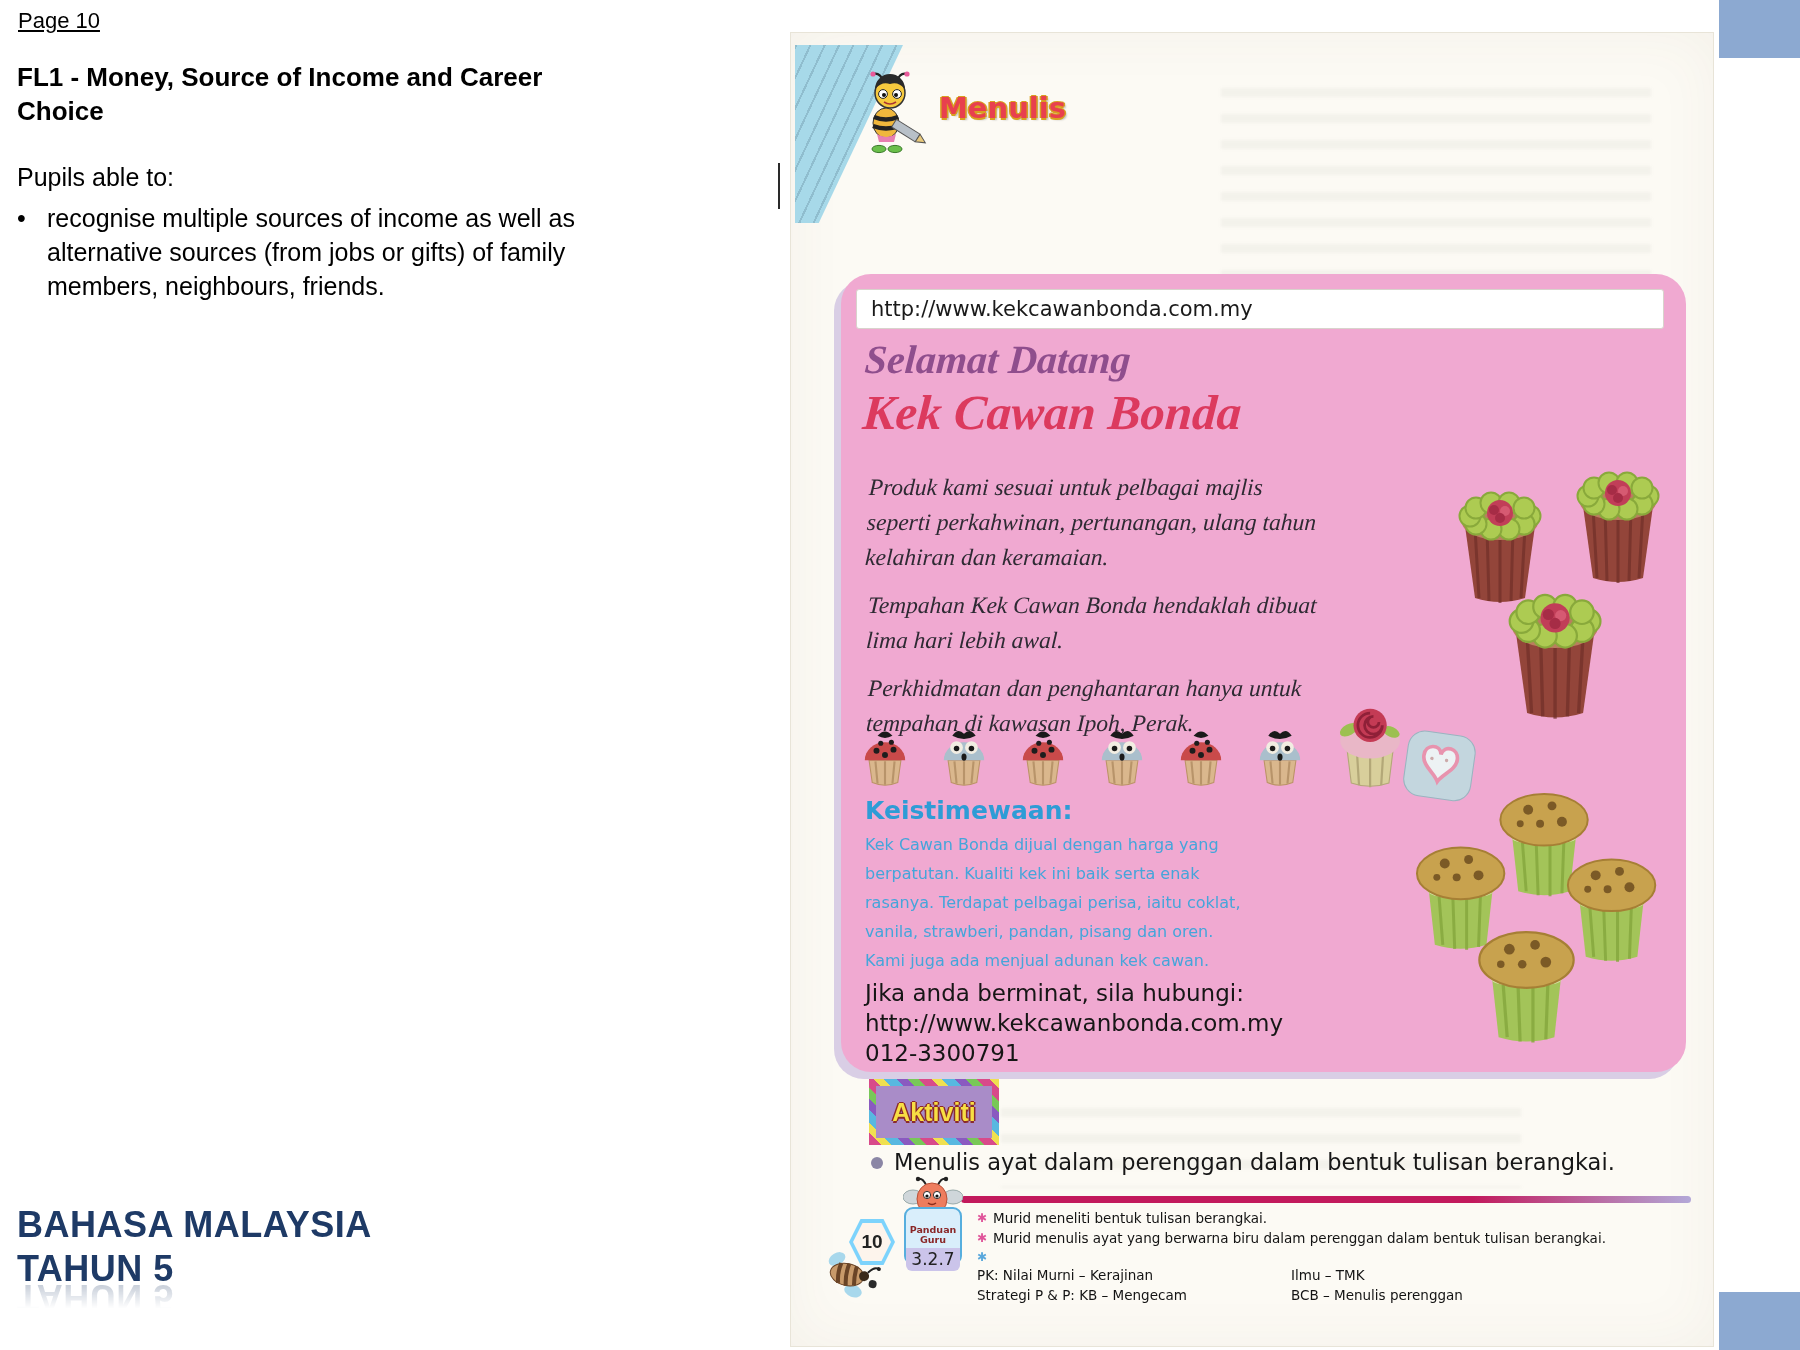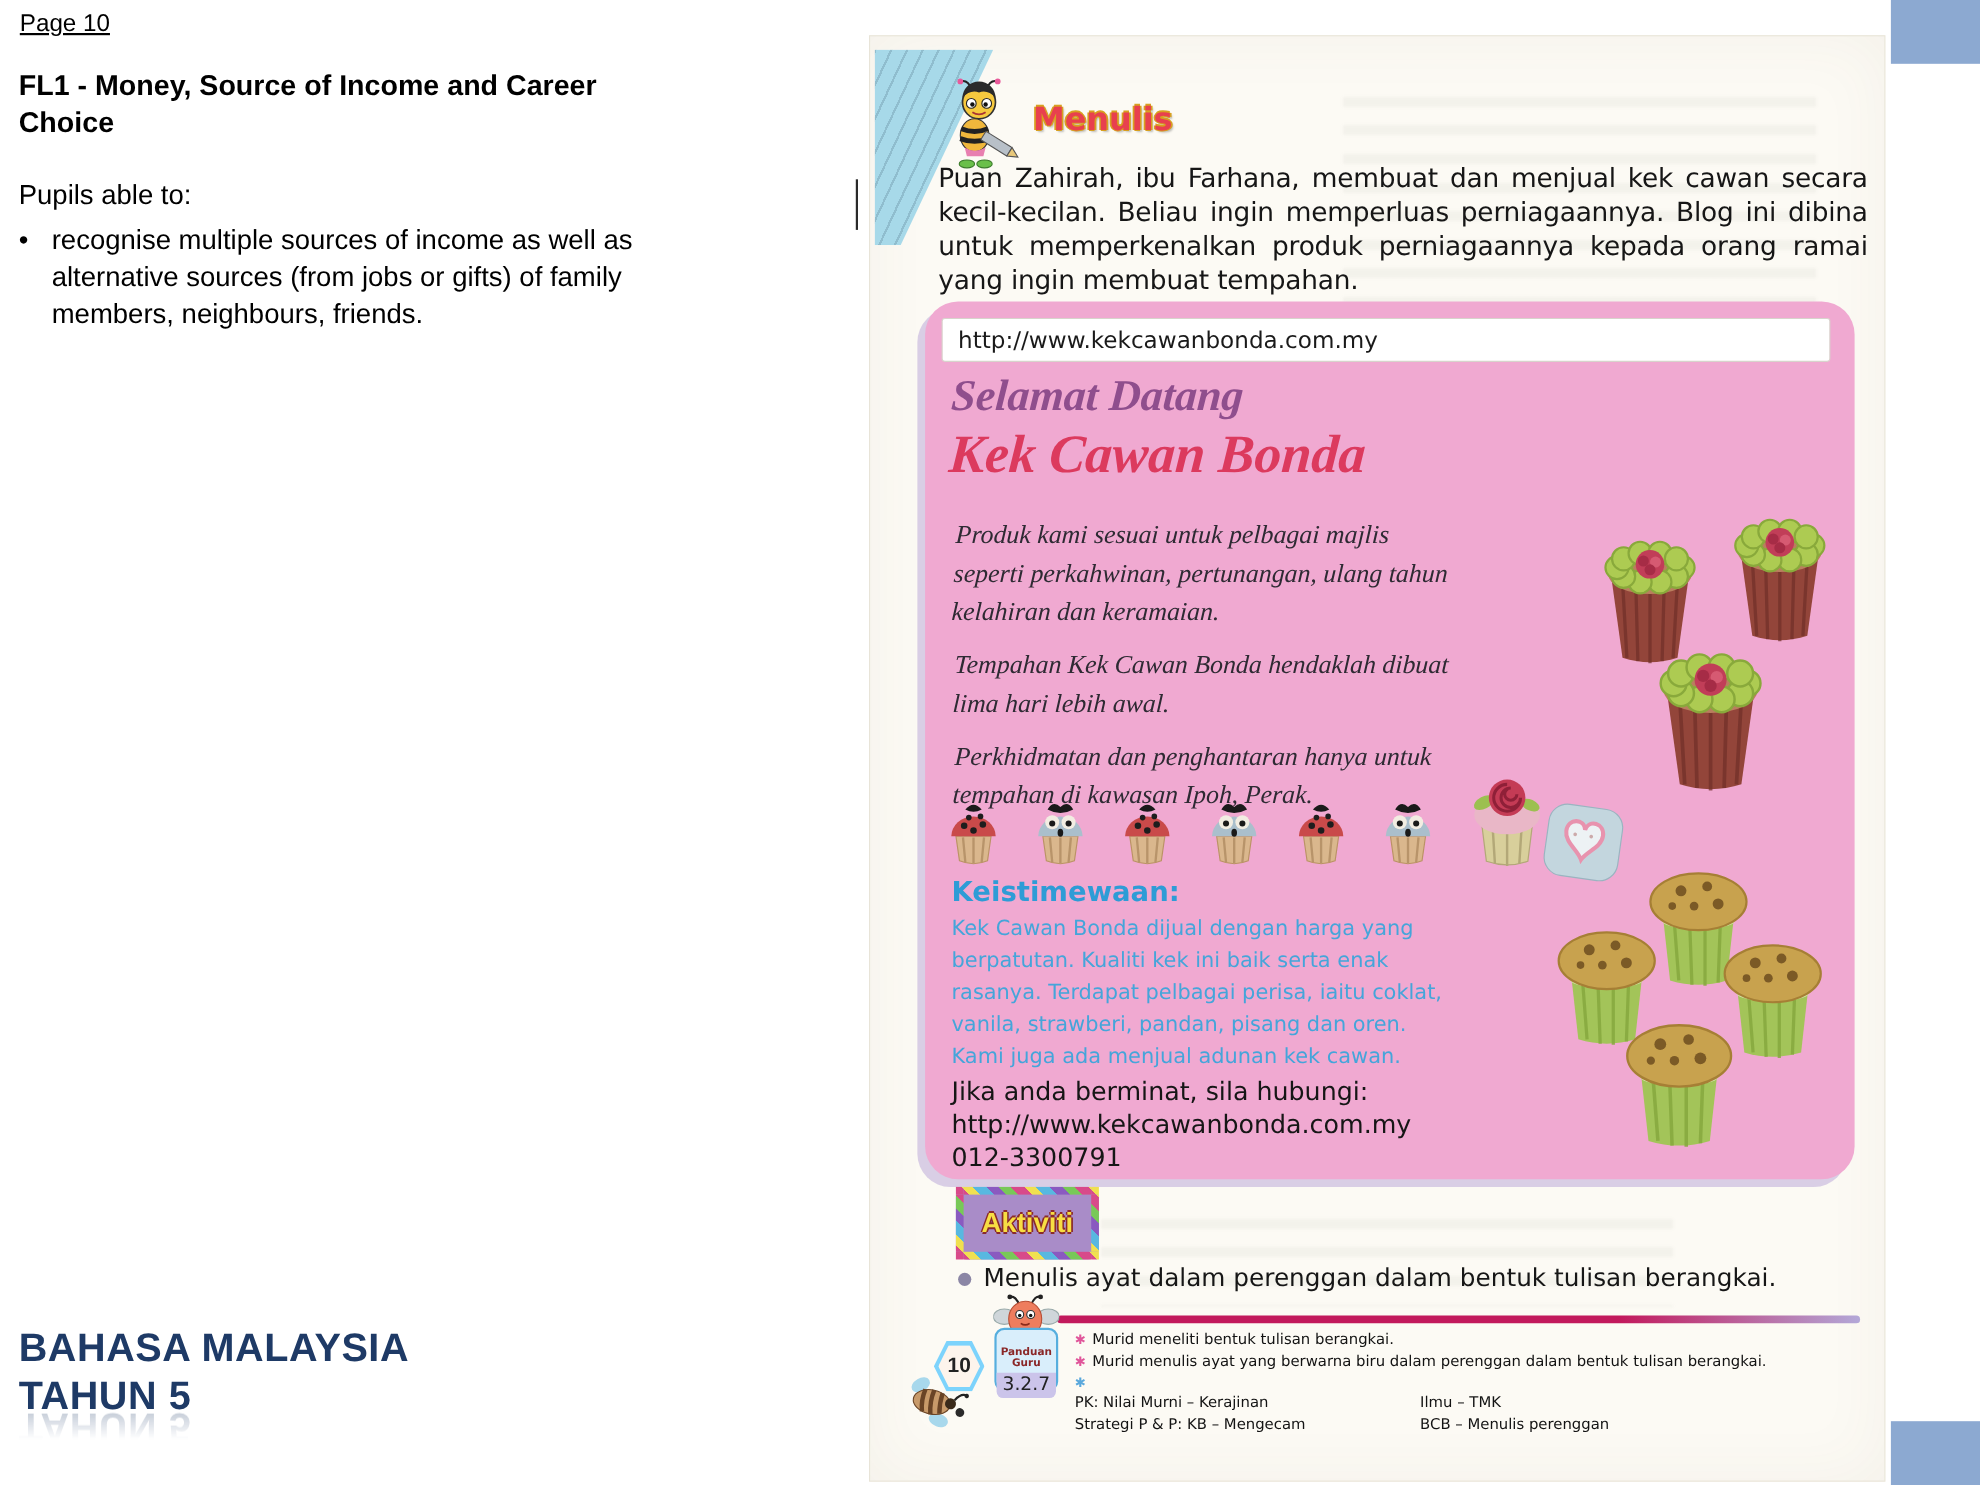--- a/index.html
+++ b/index.html
@@ -43,21 +43,21 @@
   .urlbar{left:15px;top:15px;width:806px;height:38px;background:#fff;border:1px solid #d8d3cc;
           border-radius:3px;display:flex;align-items:center;}
   .urlbar span{font-size:21px;color:#1a1a1a;padding-left:14px;}
   .welcome{left:24px;top:62px;font-size:40px;font-weight:bold;color:#8F4E8D;transform:skewX(-4deg);}
   .blogtitle{left:22px;top:110px;font-size:49px;font-weight:bold;color:#DC3A5E;transform:skewX(-4deg);}
   .cursive{left:26px;top:196px;width:575px;font-size:23.5px;line-height:35px;color:#2e2a33;}
   .cursive p{margin:0 0 13px 0;transform:skewX(-3deg);}
   .cuprow{left:8px;top:448px;display:flex;}
   .cuprow svg{margin-right:7px;}
   .feat-head{left:24px;top:522px;font-size:25px;font-weight:bold;color:#2E9CD6;}
-  .feat-text{left:24px;top:556px;width:590px;font-size:19px;line-height:29px;color:#45A5DA;}
+  .feat-text{left:24px;top:556px;width:590px;font-size:16px;line-height:29px;color:#45A5DA;}
   .contact{left:24px;top:704px;font-size:23px;line-height:30px;color:#161616;}
 
   
   .badge{left:78px;top:1046px;width:116px;height:52px;background:#A98CC8;border-radius:10px;
          border:7px solid;display:flex;align-items:center;justify-content:center;
          border-image:repeating-linear-gradient(45deg,#d84a8a 0 9px,#f0e050 9px 16px,#58b8e0 16px 25px,#8a5ac0 25px 33px,#78c858 33px 41px) 7;}
   .badge span{font-size:25px;font-weight:bold;color:#F7DE43;
         text-shadow:-1.5px 0 #8a2b2b,1.5px 0 #8a2b2b,0 -1.5px #8a2b2b,0 1.5px #8a2b2b;}
   .act-dot{left:80px;top:1124px;width:12px;height:12px;border-radius:50%;background:#8b86a5;}
   .act-text{left:103px;top:1116px;font-size:22.5px;color:#161616;white-space:nowrap;}
@@ -201,21 +201,20 @@
     <path d="M24 65 Q33 71 43 65 L41 73 L26 73 Z" fill="#e87fb0"></path>
     <ellipse cx="26" cy="80" rx="7" ry="3.6" fill="#6abf4a" stroke="#3a7a2a"></ellipse>
     <ellipse cx="42" cy="80" rx="7" ry="3.6" fill="#6abf4a" stroke="#3a7a2a"></ellipse>
     <g transform="rotate(32 48 58)">
       <rect x="40" y="54" width="28" height="9" rx="1" fill="#b8c0c8" stroke="#555"></rect>
       <path d="M68 54 L77 58.5 L68 63 Z" fill="#e8c87a" stroke="#555"></path>
     </g>
   </svg>
   <div class="abs menulis-label sans">Menulis</div>
 
-  <div class="abs intro sans">Puan Zahirah, ibu Farhana, membuat dan menjual kek cawan secara kecil-kecilan. Beliau ingin memperluas perniagaannya. Blog ini dibina untuk memperkenalkan produk perniagaannya kepada orang ramai yang ingin membuat tempahan.</div>
 
   <div class="abs panel">
 
     <div class="abs urlbar">
       <span class="sans">http://www.kekcawanbonda.com.my</span>
     </div>
 
     <div class="abs welcome script">Selamat Datang</div>
     <div class="abs blogtitle script">Kek Cawan Bonda</div>
 

